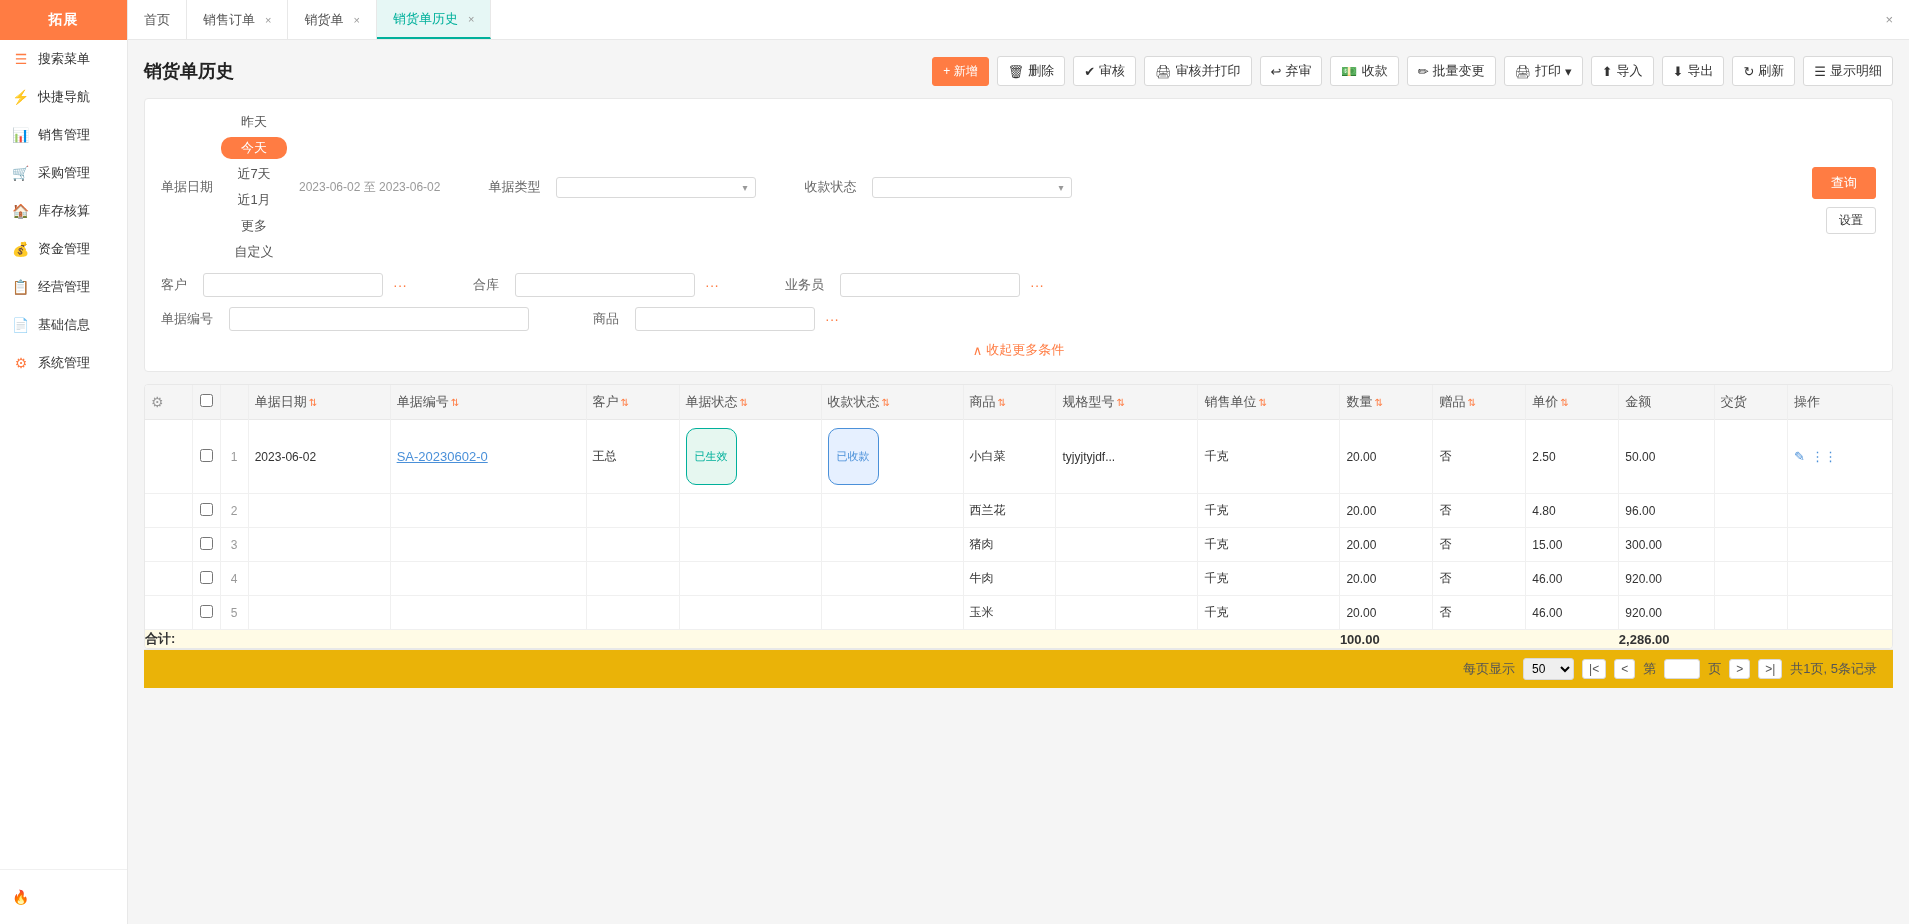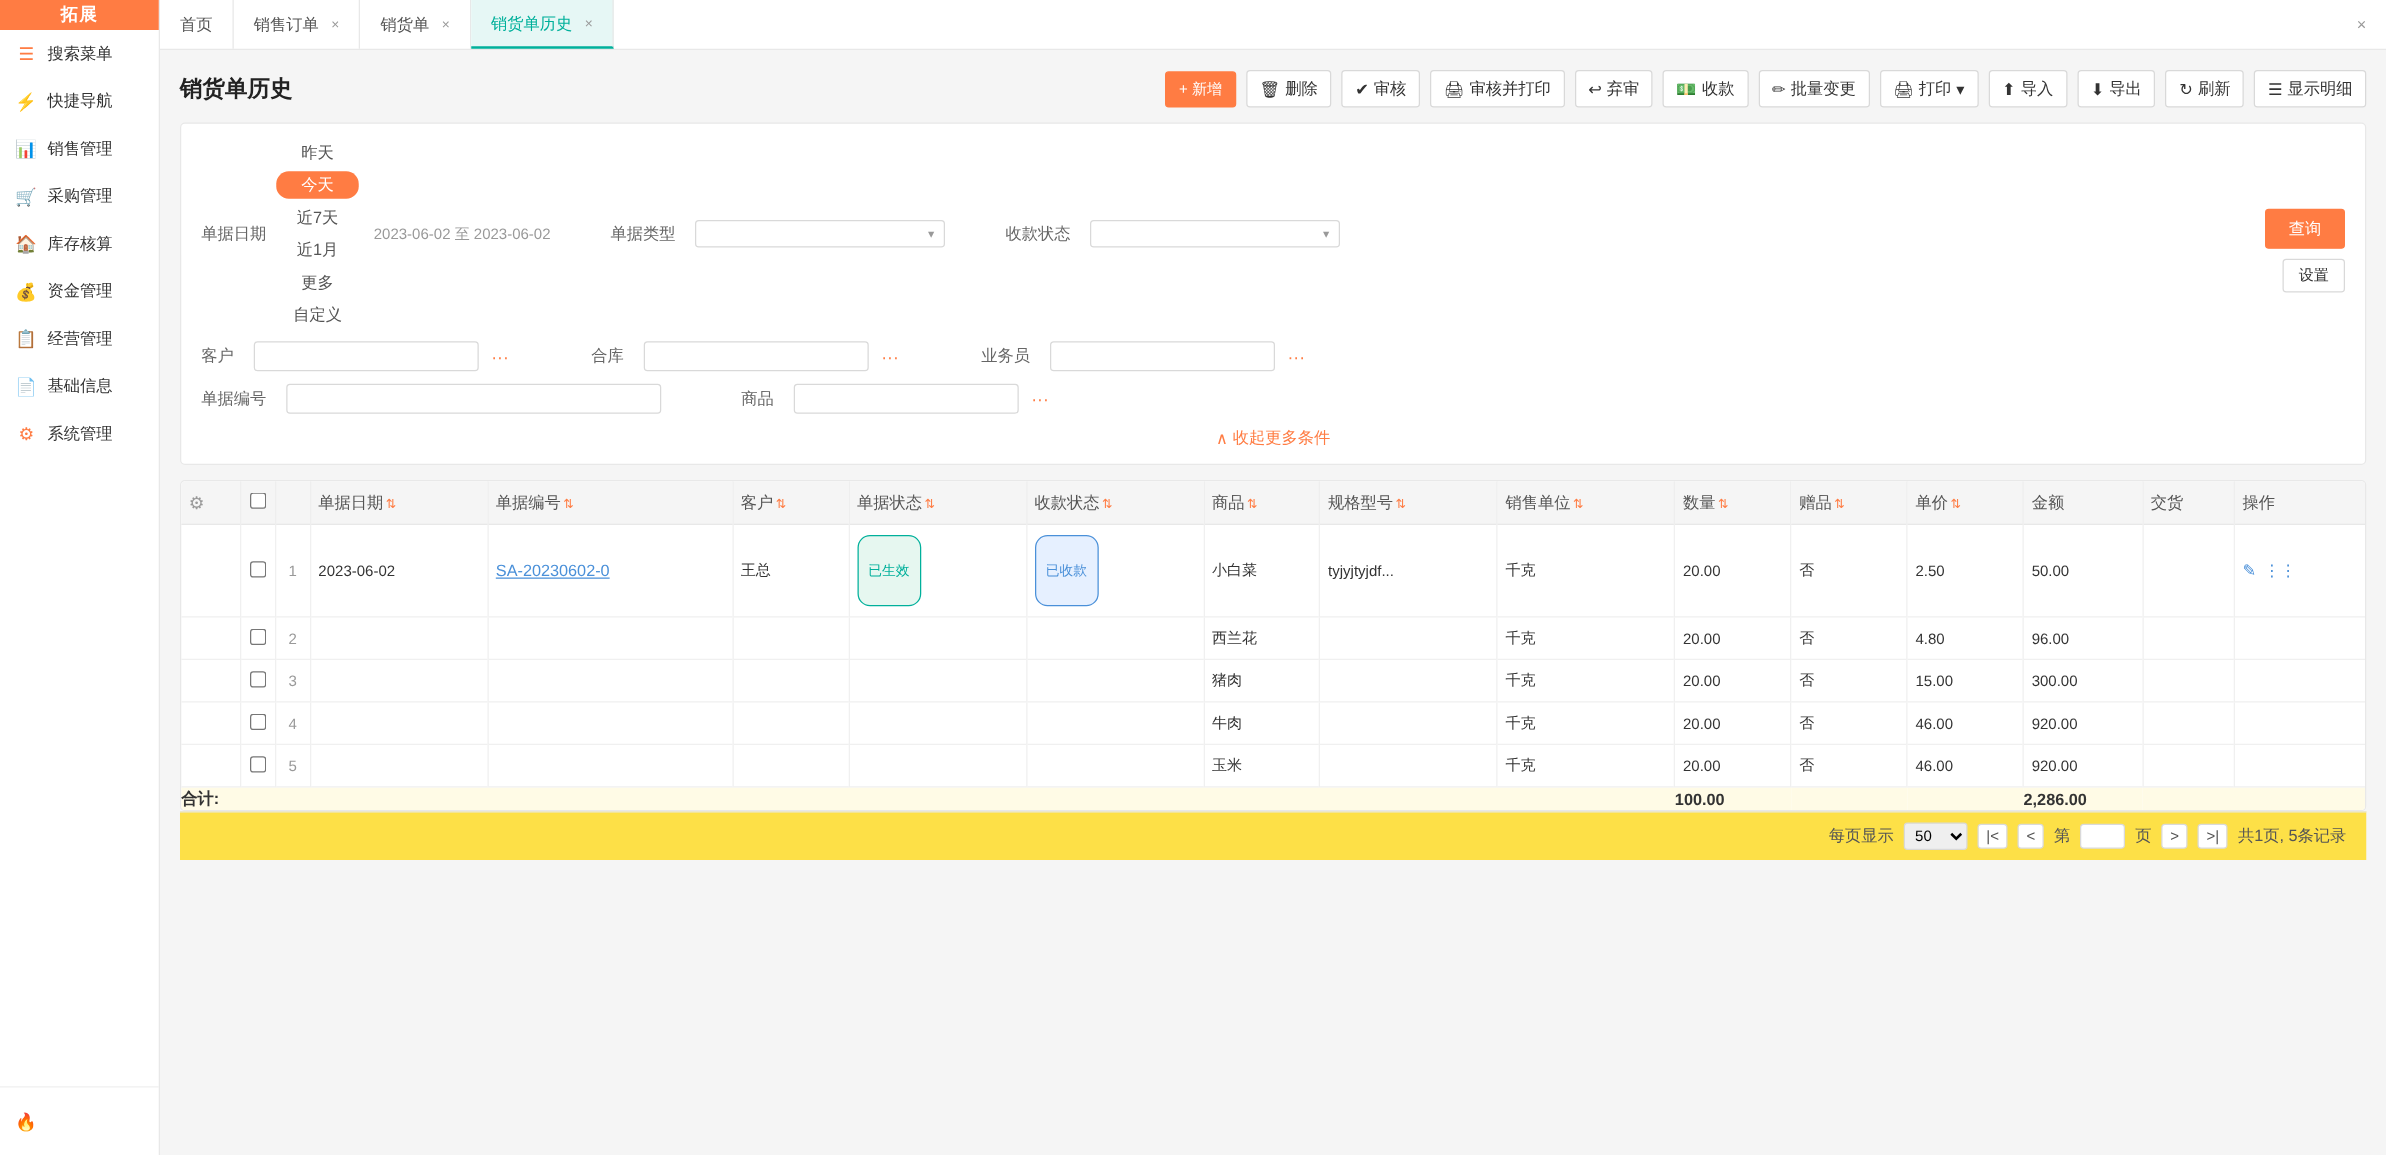--- a/index.html
+++ b/index.html
@@ -8,21 +8,21 @@
     
     .sidebar {
       width: 128px;
       background: #fff;
       border-right: 1px solid #e8e8e8;
       display: flex;
       flex-direction: column;
       flex-shrink: 0;
     }
     .sidebar-logo {
-      height: 24px;
+      height: 40px;
       background: #ff7c43;
       display: flex;
       align-items: center;
       justify-content: center;
       color: #fff;
       font-size: 14px;
       font-weight: bold;
       letter-spacing: 1px;
     }
     .sidebar-item {
@@ -298,21 +298,21 @@
       font-weight: bold;
       color: #333;
     }
 
     
     .pagination-bar {
       display: flex;
       align-items: center;
       justify-content: flex-end;
       padding: 8px 16px;
-      background: #fde047;
+      background: #eab308;
       border-top: 1px solid #e8e8e8;
       gap: 8px;
       font-size: 12px;
       color: #555;
     }
     .page-size-select {
       border: 1px solid #d9d9d9;
       border-radius: 3px;
       padding: 2px 4px;
       font-size: 12px;

